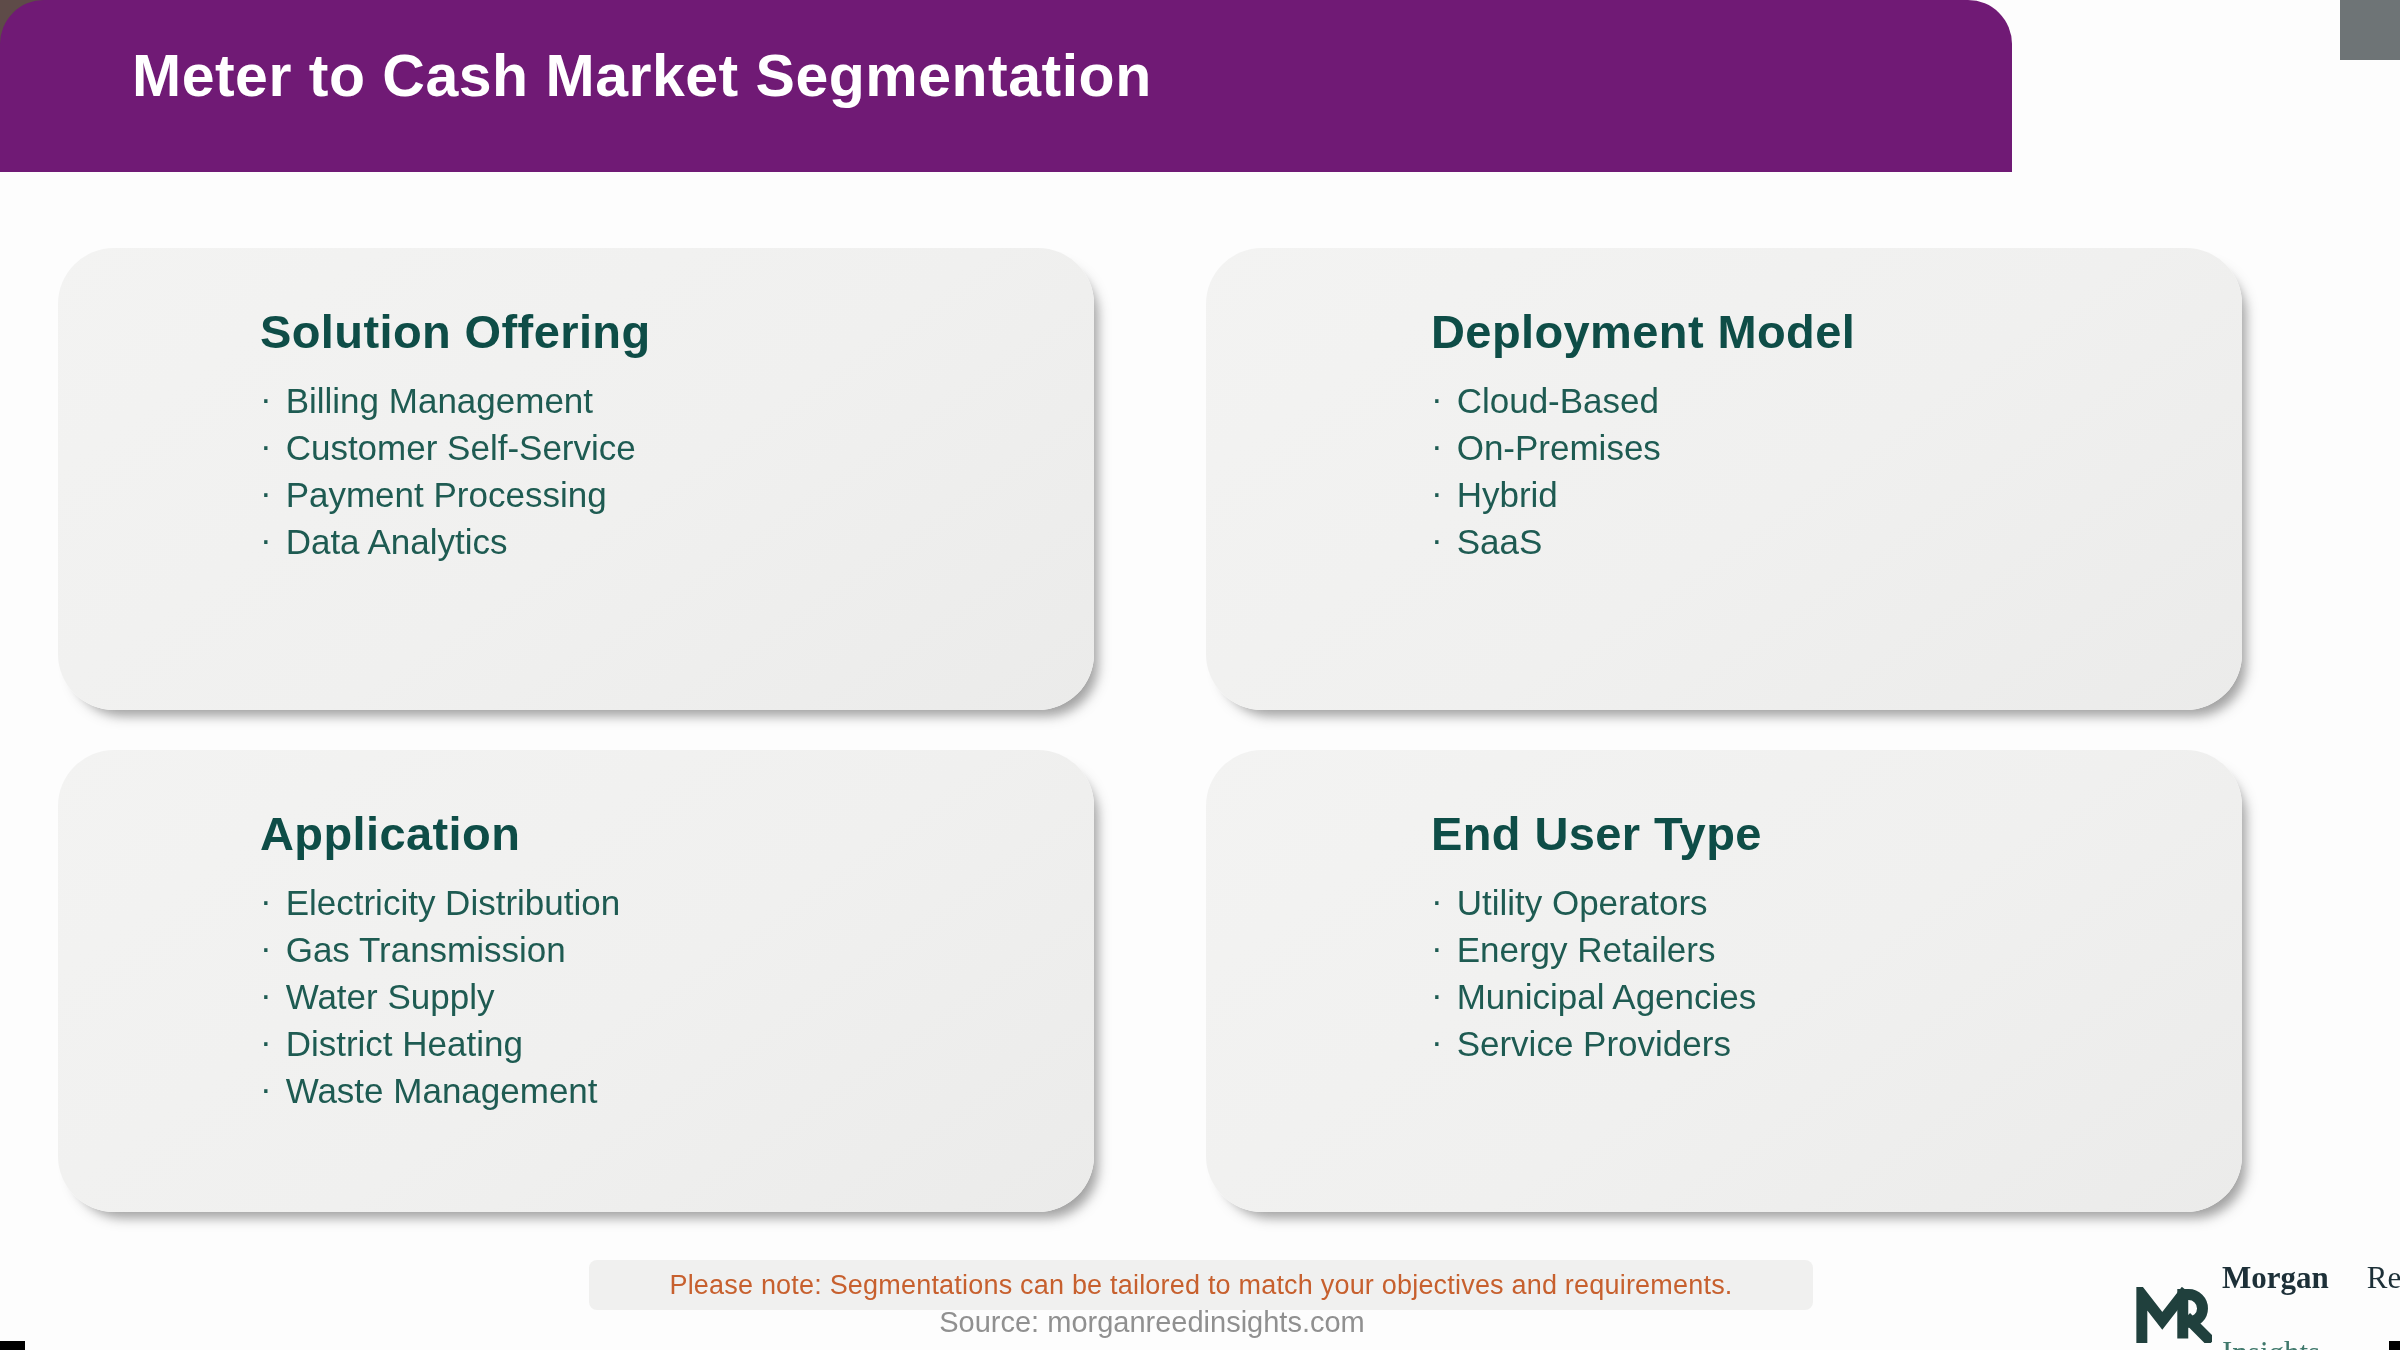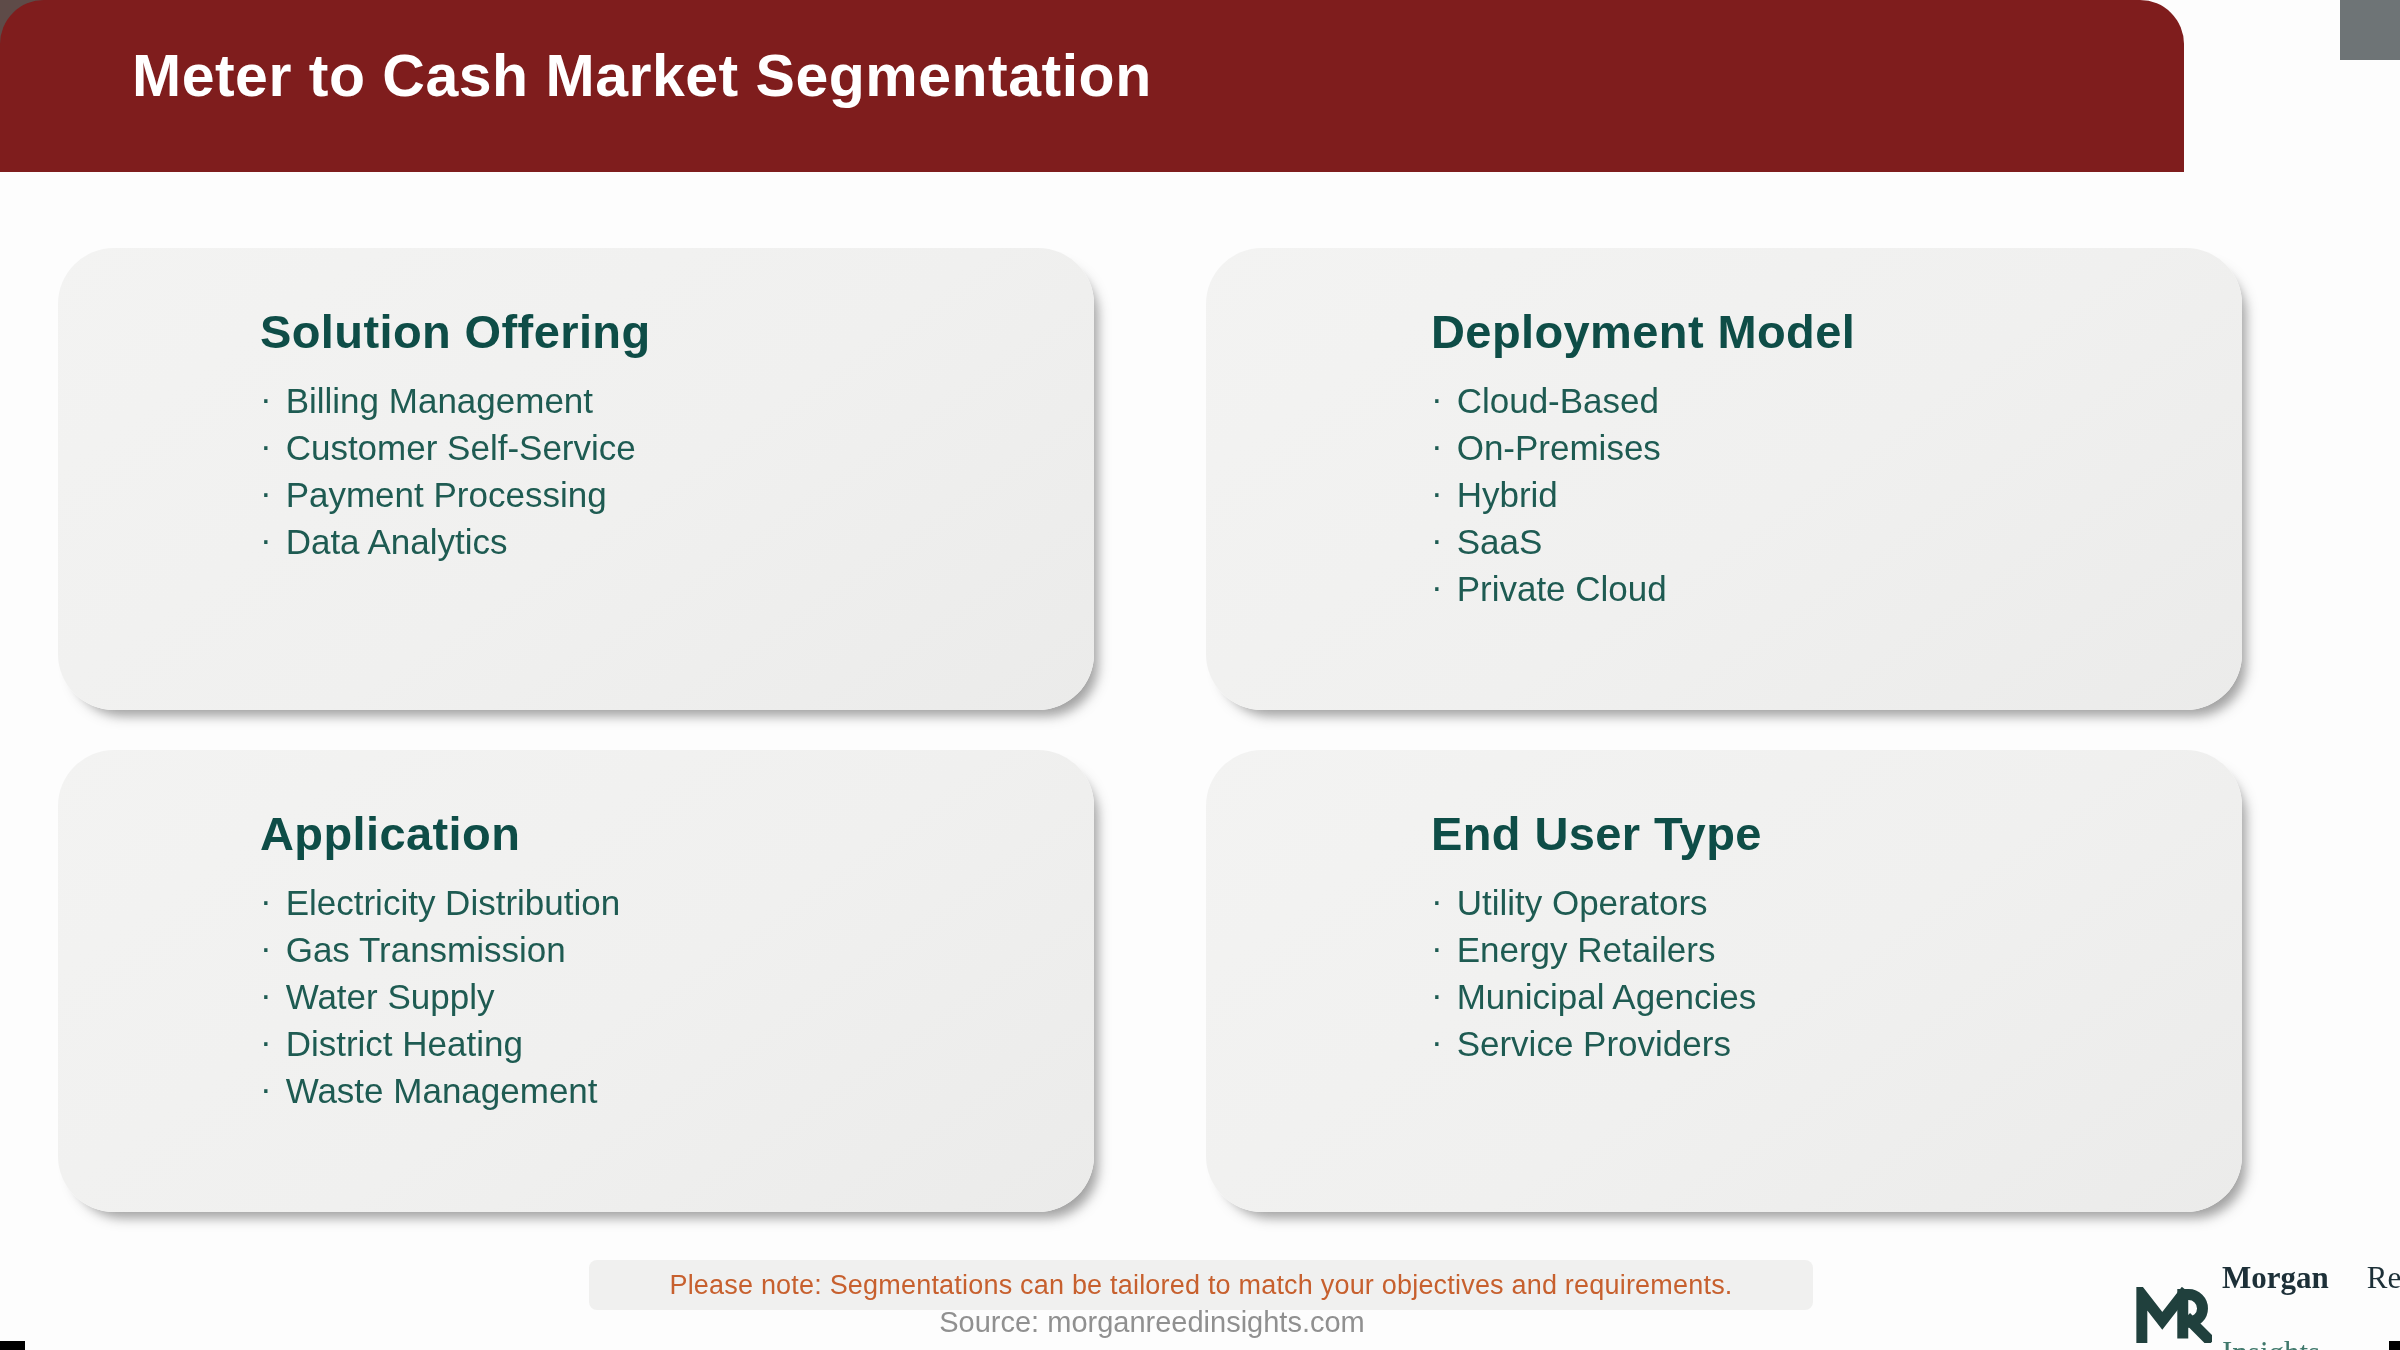--- a/index.html
+++ b/index.html
@@ -6,22 +6,22 @@
   body{
     width:2400px;height:1350px;position:relative;overflow:hidden;
     background:#fdfdfd;
     font-family:"Liberation Sans", sans-serif;
   }
   
   .corner-accent-left{position:absolute;left:0;top:0;width:52px;height:52px;background:#5e4b48;}
   .corner-accent-right{position:absolute;right:0;top:0;width:60px;height:60px;background:#6e7476;}
 
   .header{
-    position:absolute;left:0;top:0;width:2184px;height:172px;
-    background:#7f1d1d;border-radius:44px 44px 0 0;
+    position:absolute;left:0;top:0;width:2012px;height:172px;
+    background:#701a75;border-radius:44px 44px 0 0;
   }
   .header h1{
     margin:0;padding:42px 0 0 132px;
     font-size:59px;line-height:68px;font-weight:bold;color:#ffffff;letter-spacing:0.5px;
   }
 
   .card{
     position:absolute;width:1036px;height:462px;border-radius:56px;
     background:linear-gradient(145deg,#f3f3f2 0%,#f0f0ef 55%,#ebebea 100%);
     box-shadow:9px 11px 12px -5px rgba(70,70,70,0.5);
@@ -89,21 +89,20 @@
       </ul>
   </section>
 
   <section class="card">
     <h2 class="card-title">Deployment Model</h2>
     <ul class="card-list">
         <li><span class="bullet">·</span><span>Cloud-Based</span></li>
         <li><span class="bullet">·</span><span>On-Premises</span></li>
         <li><span class="bullet">·</span><span>Hybrid</span></li>
         <li><span class="bullet">·</span><span>SaaS</span></li>
-        <li><span class="bullet">·</span><span>Private Cloud</span></li>
       </ul>
   </section>
 
   <section class="card">
     <h2 class="card-title">Application</h2>
     <ul class="card-list">
         <li><span class="bullet">·</span><span>Electricity Distribution</span></li>
         <li><span class="bullet">·</span><span>Gas Transmission</span></li>
         <li><span class="bullet">·</span><span>Water Supply</span></li>
         <li><span class="bullet">·</span><span>District Heating</span></li>

